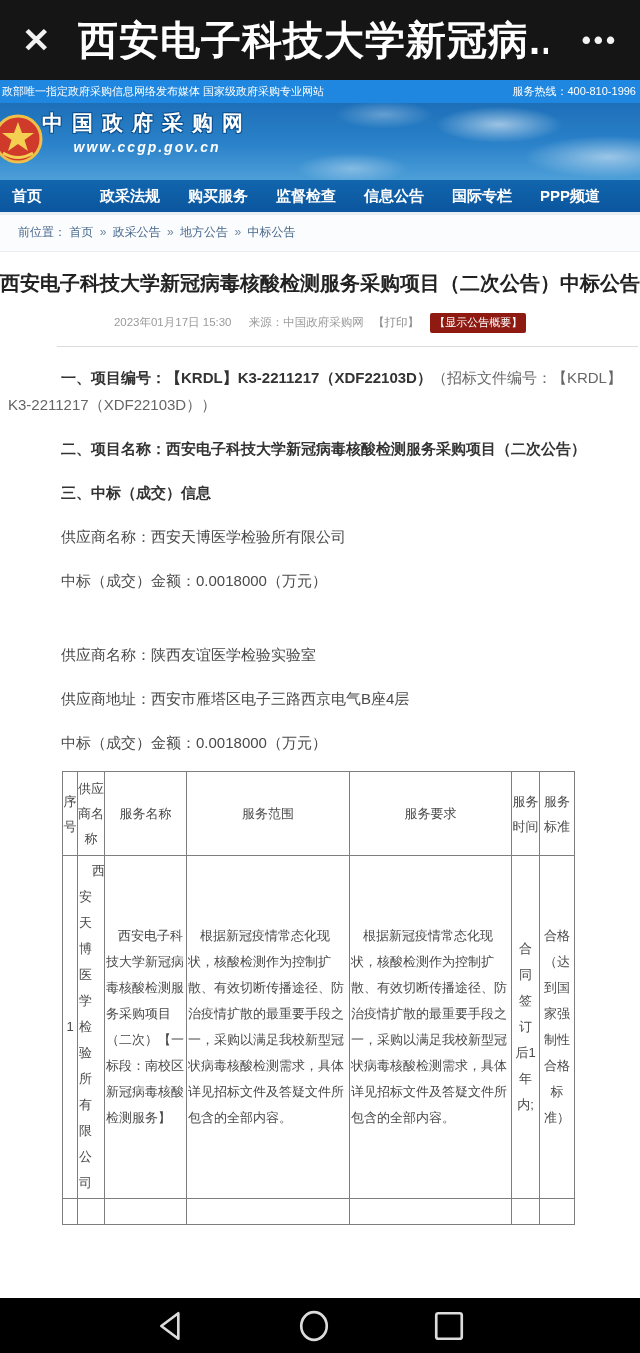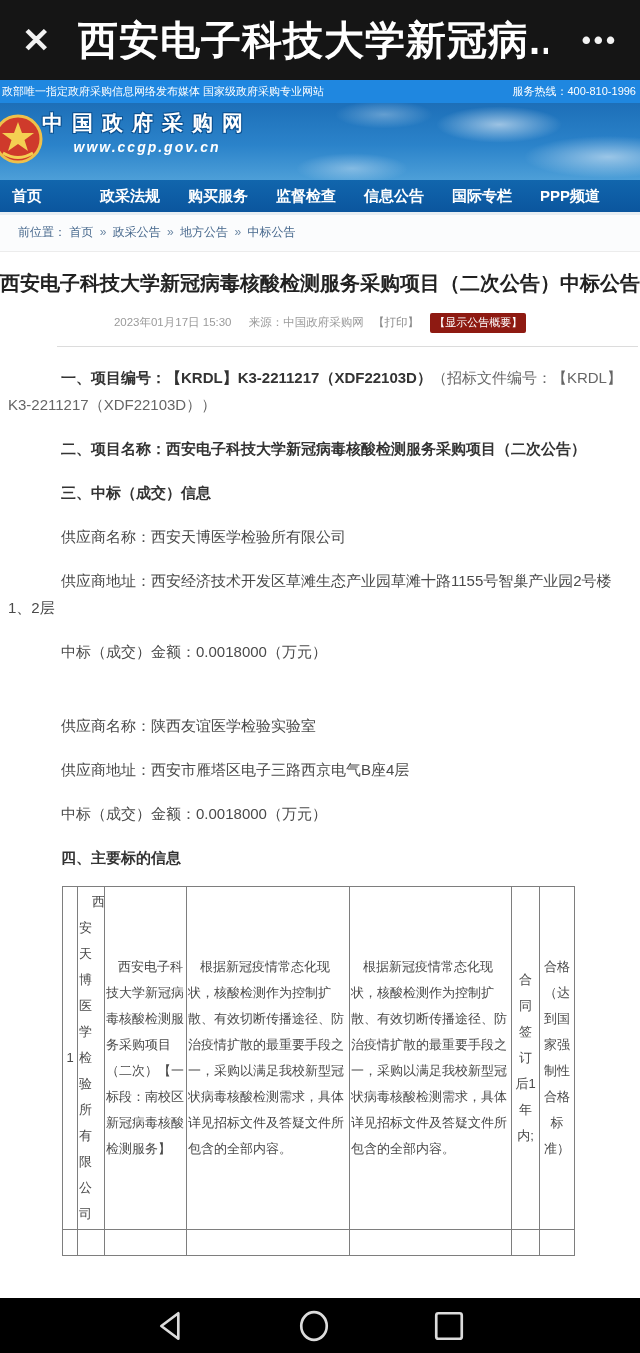--- a/index.html
+++ b/index.html
@@ -134,40 +134,47 @@
 
     <div class="divider"></div>
 
     <p class="para bold"><span>一、项目编号：【KRDL】K3-2211217（XDF22103D）</span><span class="rest">（招标文件编号：【KRDL】K3-2211217（XDF22103D））</span></p>
 
     <p class="para bold">二、项目名称：西安电子科技大学新冠病毒核酸检测服务采购项目（二次公告）</p>
 
     <p class="para bold">三、中标（成交）信息</p>
 
     <p class="para">供应商名称：西安天博医学检验所有限公司</p>
-    <p class="para">供应商地址：西安经济技术开发区草滩生态产业园草滩十路1155号智巢产业园2号楼1、2层</p>
     <p class="para">中标（成交）金额：0.0018000（万元）</p>
 
     <p class="para gap-lg">供应商名称：陕西友谊医学检验实验室</p>
     <p class="para">供应商地址：西安市雁塔区电子三路西京电气B座4层</p>
     <p class="para">中标（成交）金额：0.0018000（万元）</p>
 
-    <p class="para bold">四、主要标的信息</p>
 
     <table class="award">
       <colgroup>
         <col style="width:15px">
           <col style="width:27px">
           <col style="width:82px">
         <col style="width:163px">
           <col style="width:162px">
           <col style="width:28px">
           <col style="width:35px">
       </colgroup>
       <tbody>
+          <tr class="hdr">
+        <td>序号</td>
+        <td>供应商名称</td>
+        <td>服务名称</td>
+        <td>服务范围</td>
+        <td>服务要求</td>
+        <td>服务时间</td>
+        <td>服务标准</td>
+      </tr>
       <tr>
         <td class="c-no">1</td>
         <td class="c-sup">西安天博医学检验所有限公司</td>
         <td class="c-name">西安电子科技大学新冠病毒核酸检测服务采购项目（二次）【一标段：南校区新冠病毒核酸检测服务】</td>
         <td class="c-scope">根据新冠疫情常态化现状，核酸检测作为控制扩散、有效切断传播途径、防治疫情扩散的最重要手段之一，采购以满足我校新型冠状病毒核酸检测需求，具体详见招标文件及答疑文件所包含的全部内容。</td>
         <td class="c-scope">根据新冠疫情常态化现状，核酸检测作为控制扩散、有效切断传播途径、防治疫情扩散的最重要手段之一，采购以满足我校新型冠状病毒核酸检测需求，具体详见招标文件及答疑文件所包含的全部内容。</td>
         <td class="c-time">合同签订后1年内;</td>
         <td class="c-std">合格（达到国家强制性合格标准）</td>
       </tr>
       <tr class="spacer">

